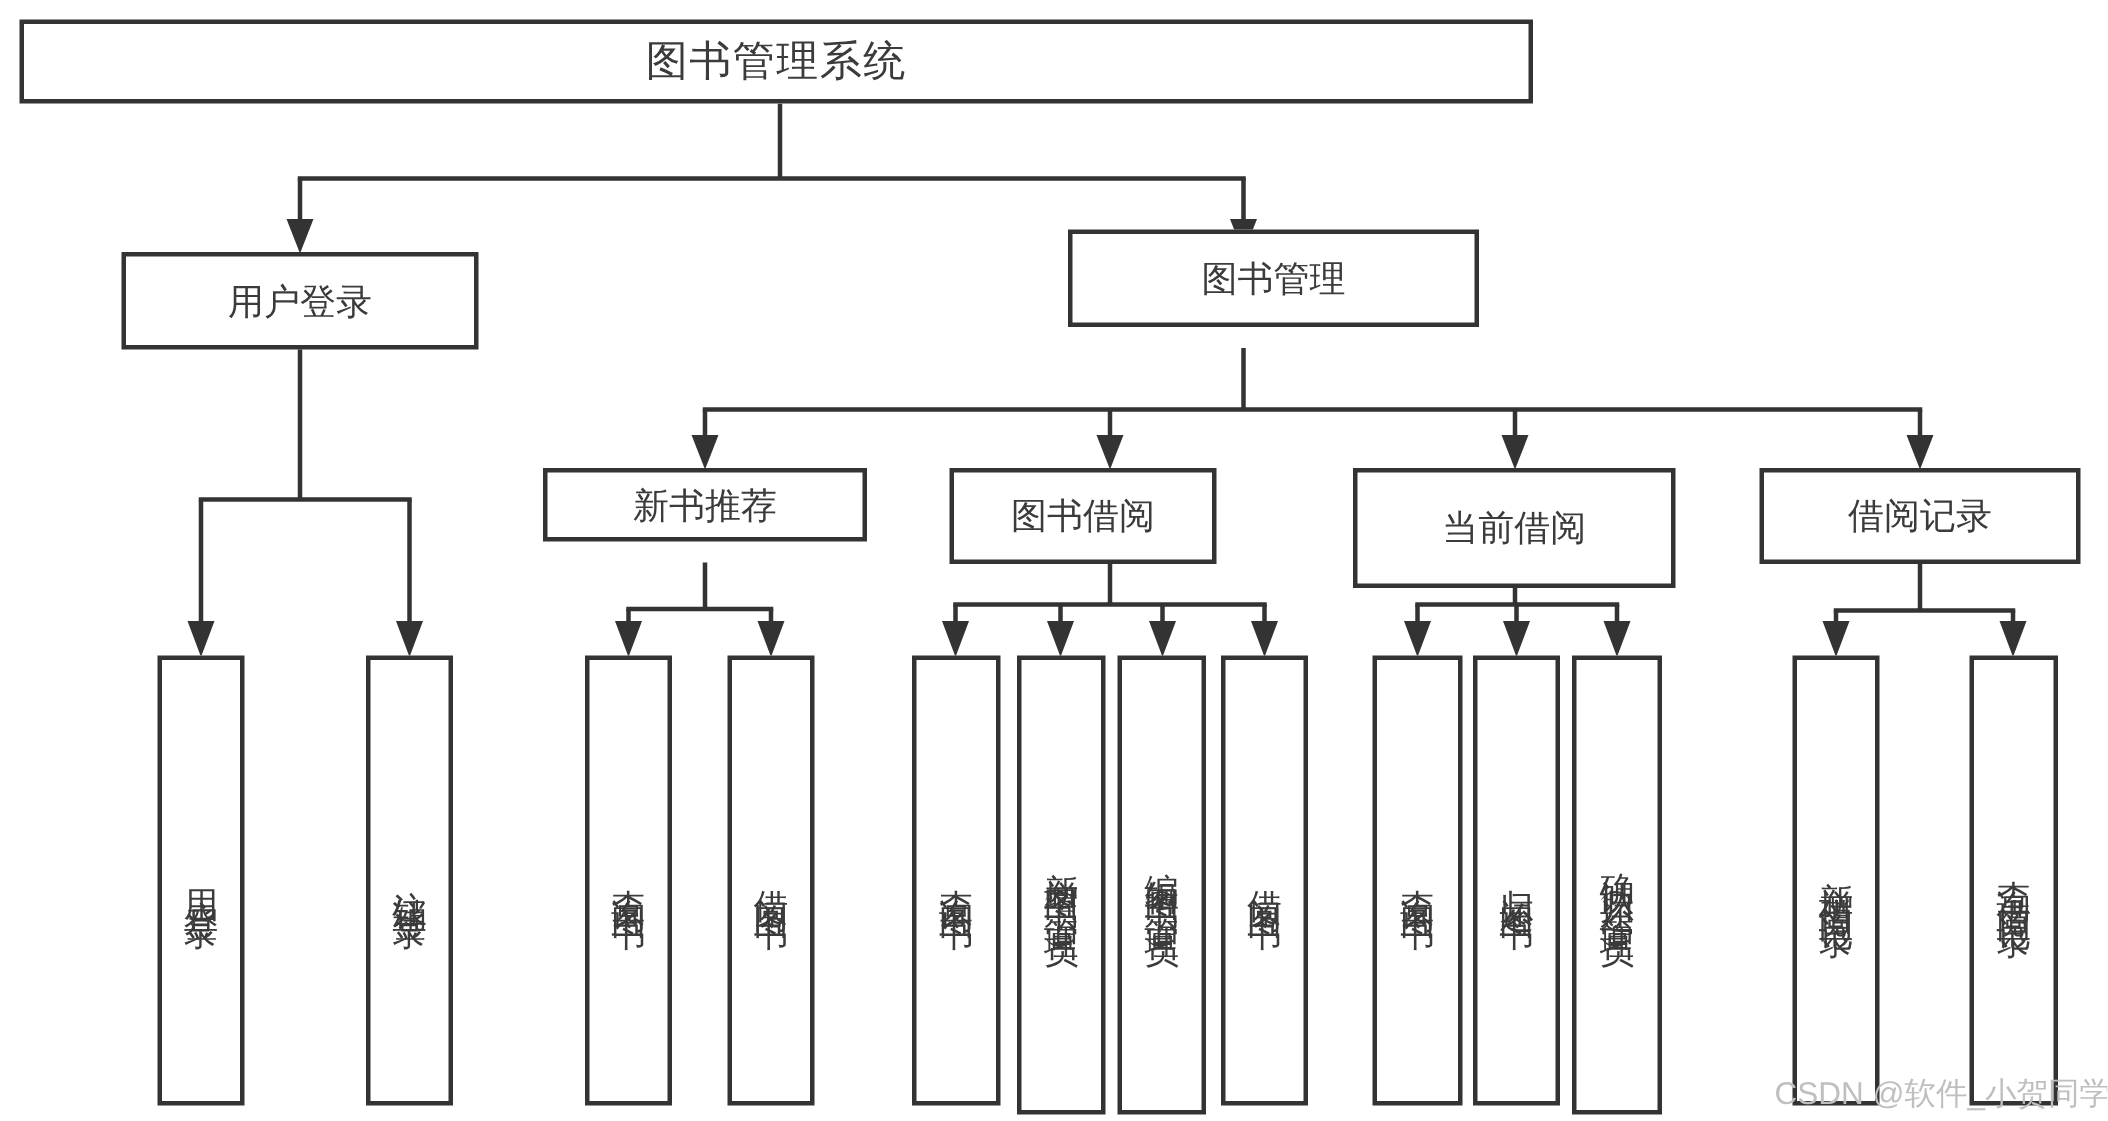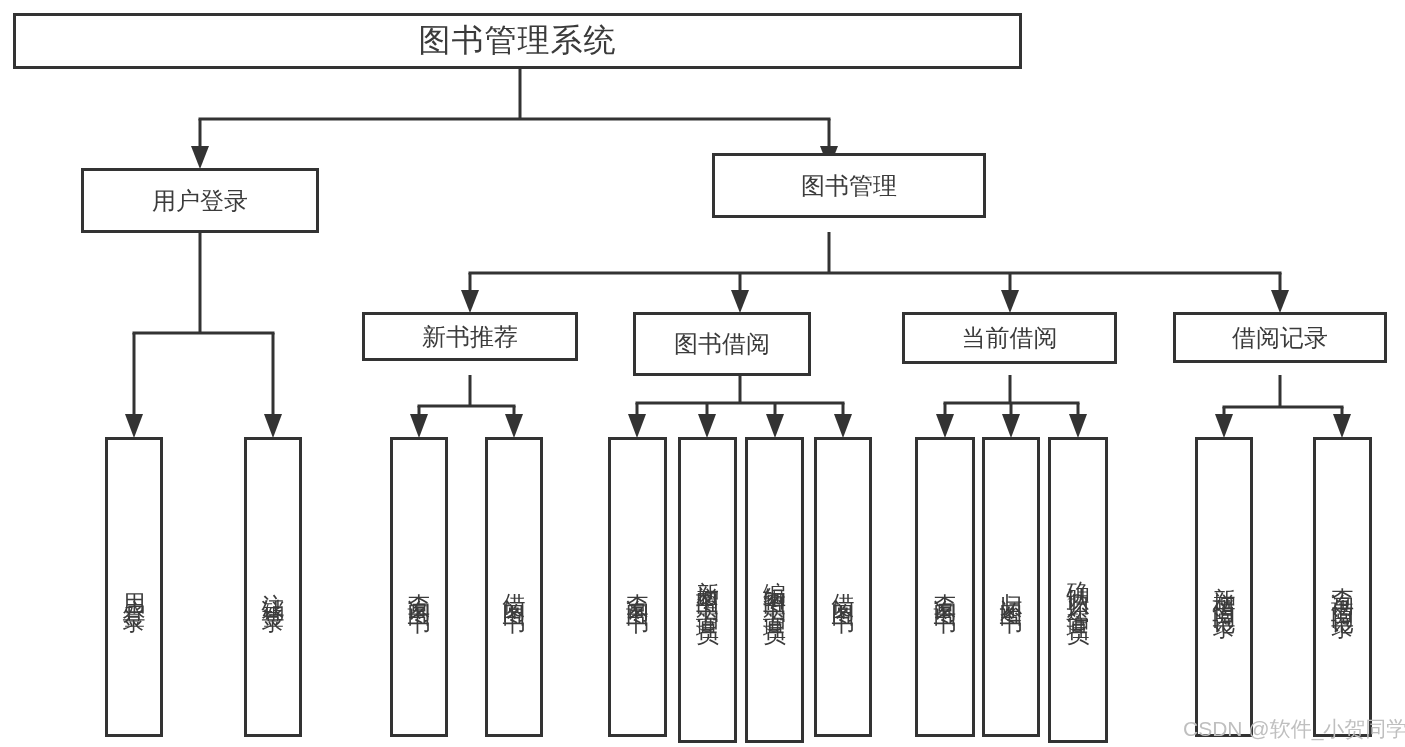--- a/index.html
+++ b/index.html
@@ -14,21 +14,21 @@
     position:absolute;
     box-sizing:border-box;
     border:3px solid #333333;
     background:#ffffff;
     display:flex;
     align-items:center;
     justify-content:center;
     color:#3b3b3b;
   }
   .h-label { font-size:24px; white-space:nowrap; }
-  .root-label { font-size:32px; letter-spacing:1px; white-space:nowrap; }
+  .root-label { font-size:28px; letter-spacing:1px; white-space:nowrap; }
   .v-label {
     writing-mode:vertical-rl;
     text-orientation:mixed;
     font-size:23px;
     line-height:1;
     letter-spacing:6px;
   }
   #connectors { position:absolute; left:0; top:0; z-index:1; }
   .box { z-index:2; }
   #watermark {
@@ -119,24 +119,24 @@
   <div class="box" style="left:712px; top:153px; width:274px; height:65px;">
     <span class="h-label">图书管理</span>
   </div>
 
   <div class="box" style="left:362px; top:312px; width:216px; height:49px;">
     <span class="h-label">新书推荐</span>
   </div>
   <div class="box" style="left:633px; top:312px; width:178px; height:64px;">
     <span class="h-label">图书借阅</span>
   </div>
-  <div class="box" style="left:902px; top:312px; width:215px; height:52px;">
+  <div class="box" style="left:902px; top:312px; width:215px; height:80px;">
     <span class="h-label">当前借阅</span>
   </div>
-  <div class="box" style="left:1173px; top:312px; width:214px; height:51px;">
+  <div class="box" style="left:1173px; top:312px; width:214px; height:64px;">
     <span class="h-label">借阅记录</span>
   </div>
 
   <div class="box" style="left:105px; top:437px; width:58px; height:300px;">
     <span class="v-label">用户登录</span>
   </div>
   <div class="box" style="left:244px; top:437px; width:58px; height:300px;">
     <span class="v-label">注销登录</span>
   </div>
 

